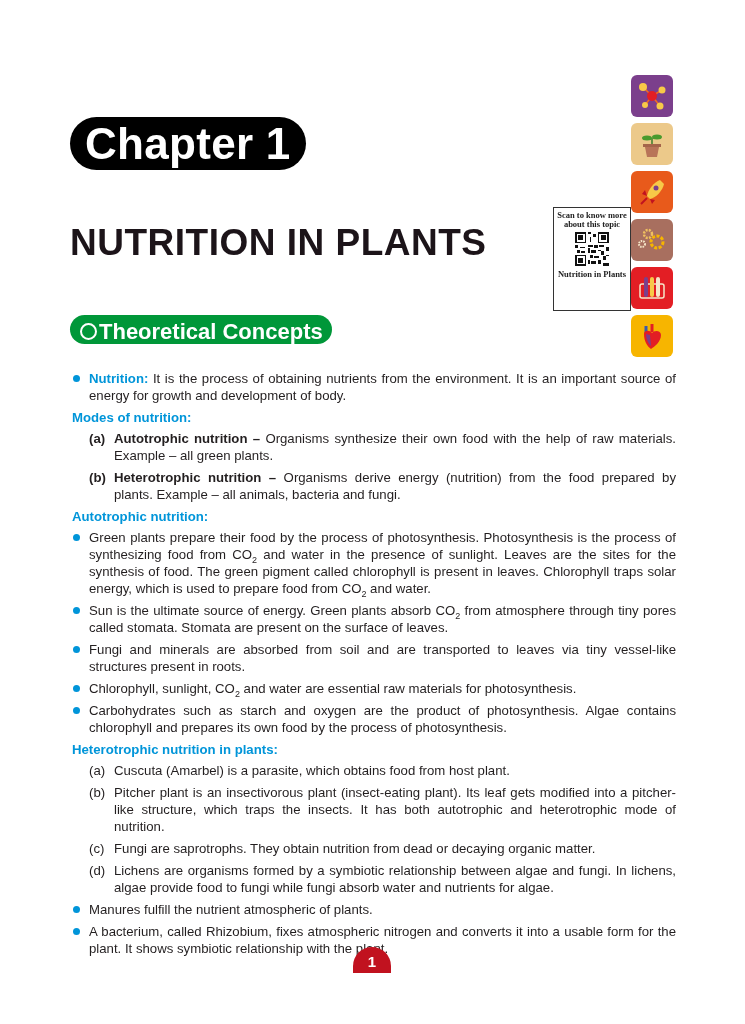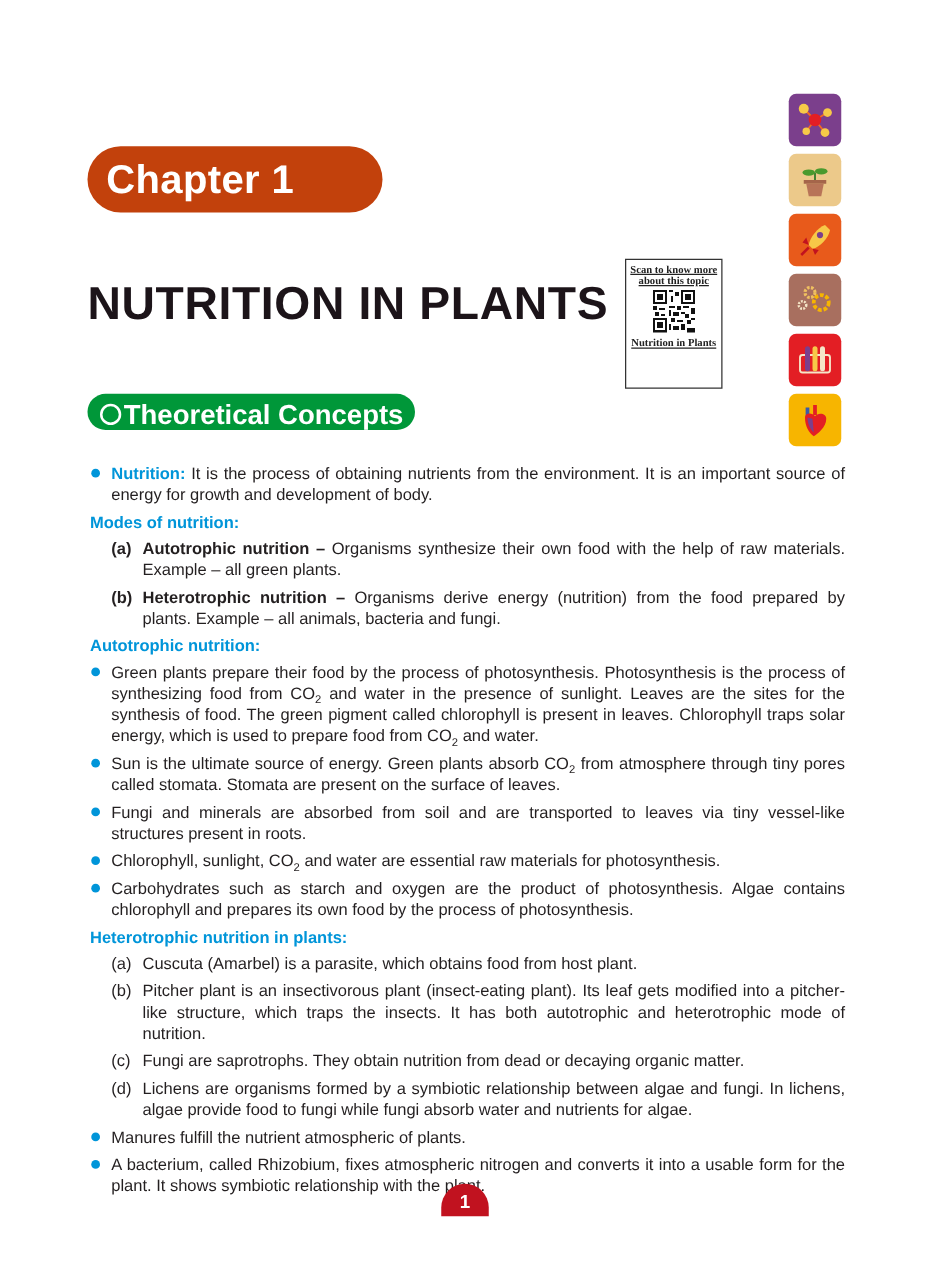--- a/index.html
+++ b/index.html
@@ -1,28 +1,28 @@
 <!DOCTYPE html>
 <html><head>
 <meta charset="utf-8">
 <style>
   html, body { margin:0; padding:0; background:#ffffff; }
   body { width:745px; height:1024px; position:relative; overflow:hidden;
          font-family:"Liberation Sans", "DejaVu Sans", sans-serif; color:#231f20; }
 
   .chapter-pill { position:absolute; left:70px; top:117px; width:236px; height:53px;
-    background:#c2410c; border-radius:27px; color:#fff; font-weight:bold;
-    font-size:32px; line-height:53px; padding-left:15px; box-sizing:border-box; letter-spacing:0.3px; }
+    background:#000000; border-radius:27px; color:#fff; font-weight:bold;
+    font-size:44px; line-height:53px; padding-left:15px; box-sizing:border-box; letter-spacing:0.3px; }
 
   .page-title { position:absolute; left:70px; top:220px; font-size:37px; font-weight:bold;
     color:#1c1419; letter-spacing:0.5px; margin:0; line-height:46px; }
 
-  .qr-box { position:absolute; left:500px; top:207px; width:78px; height:104px;
+  .qr-box { position:absolute; left:553px; top:207px; width:78px; height:104px;
     border:1.5px solid #333; box-sizing:border-box; background:#fff; text-align:center;
-    font-family:"Liberation Serif", "DejaVu Serif", serif; font-weight:bold; color:#222;text-decoration:underline; }
+    font-family:"Liberation Serif", "DejaVu Serif", serif; font-weight:bold; color:#222; }
   .qr-caption { font-size:8.5px; line-height:9px; margin-top:3px; }
   .qr-code { width:34px; height:34px; margin:3px auto 3px; display:block; }
   .qr-foot { font-size:8.5px; line-height:10px; }
 
   .icon-strip { position:absolute; left:631px; top:75px; width:42px; }
   .icon-tile { width:42px; height:42px; border-radius:6px; margin-bottom:6px;
     display:flex; align-items:center; justify-content:center; }
   .icon-tile svg { width:32px; height:32px; }
 
   .section-pill { position:absolute; left:70px; top:315px; width:262px; height:29px;

